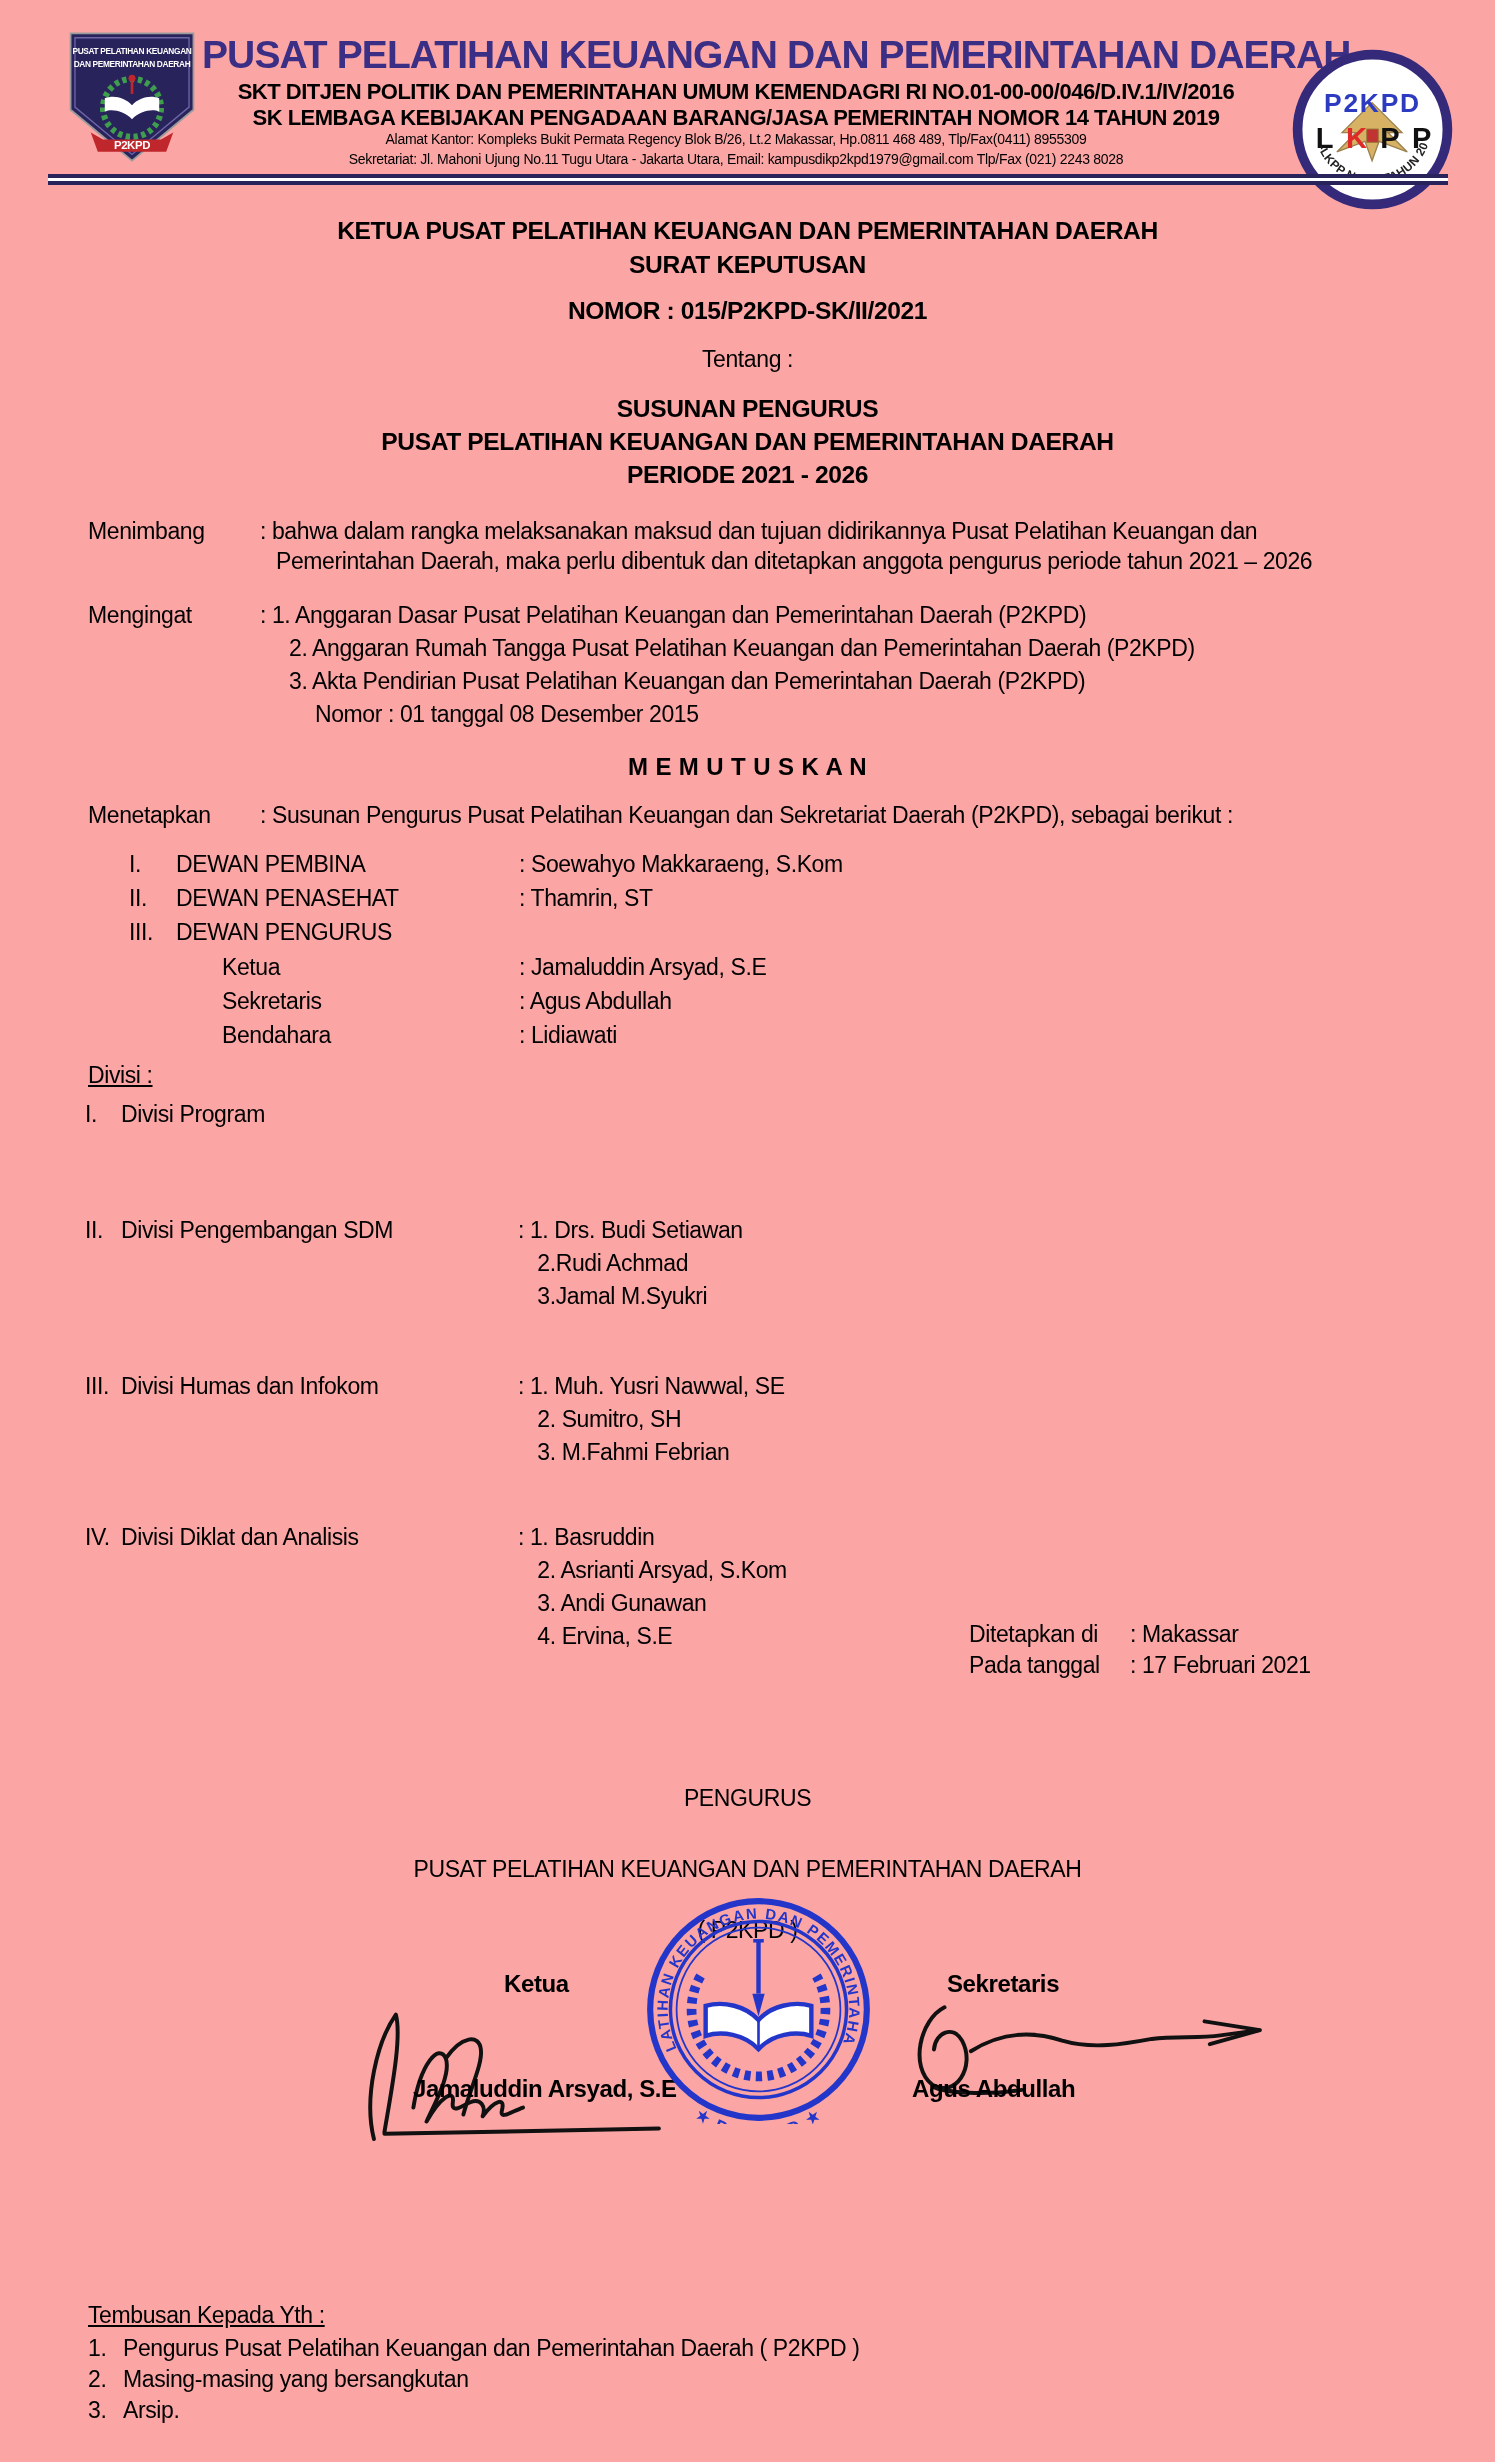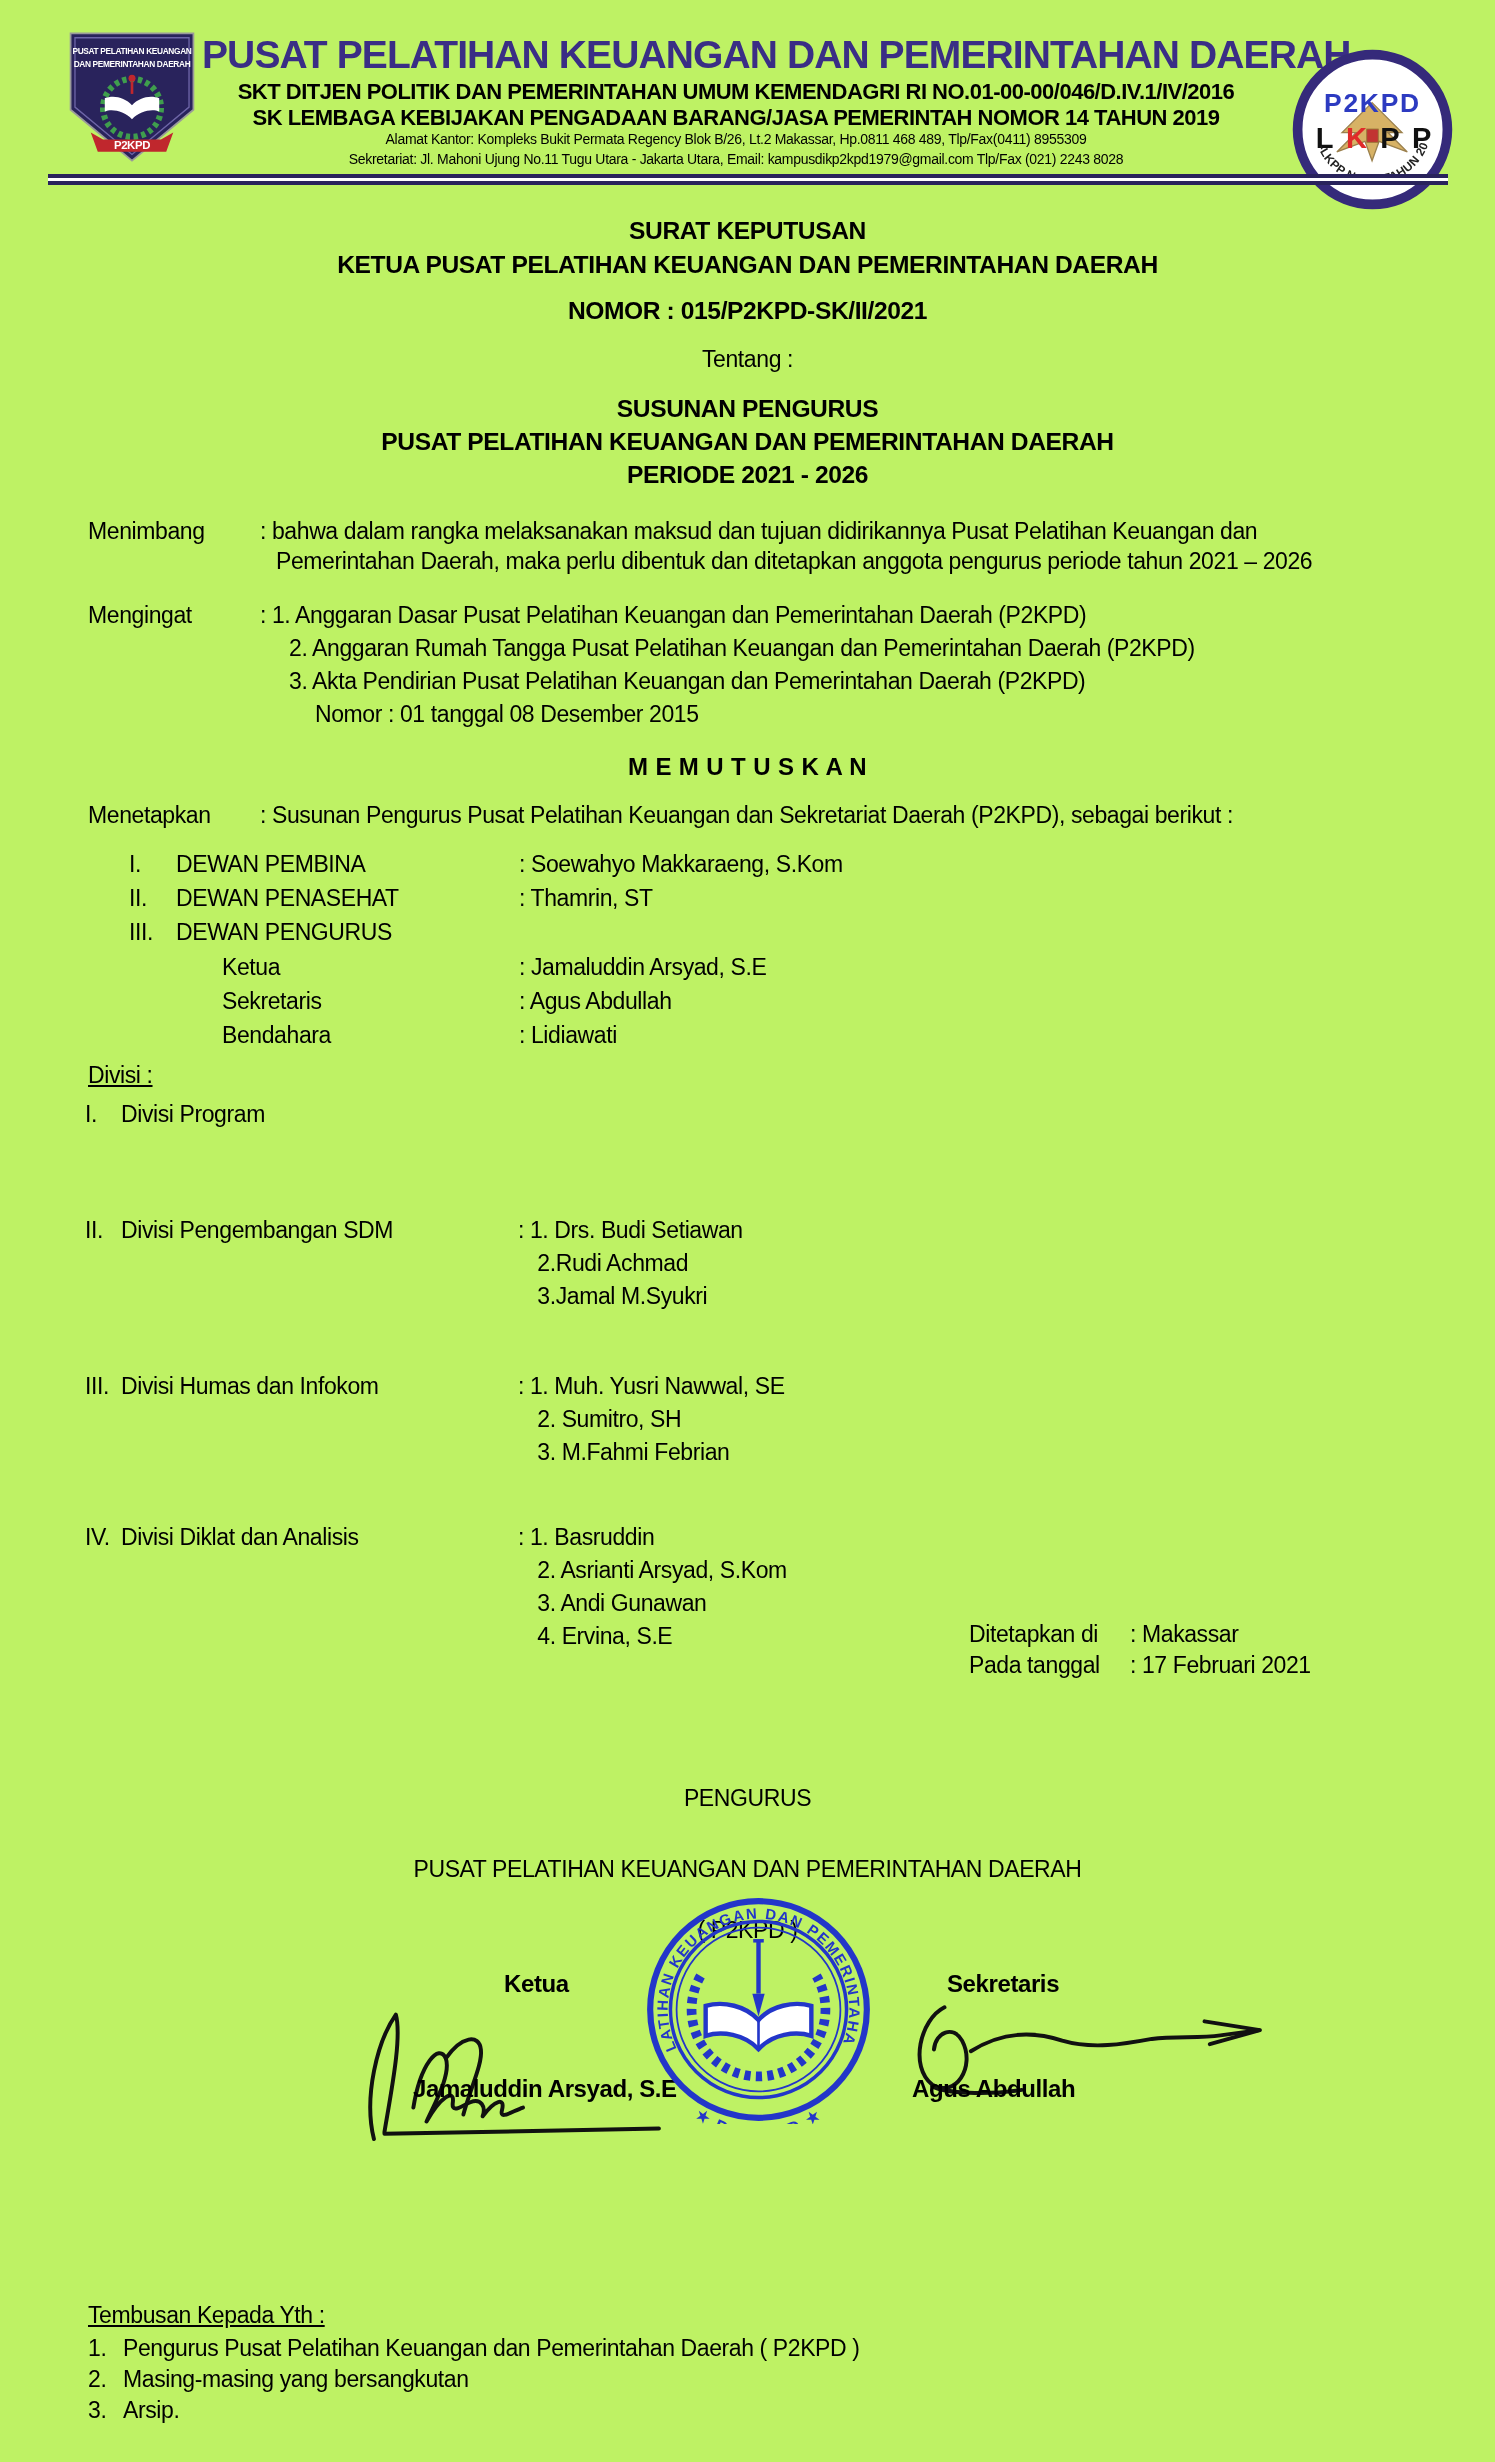--- a/index.html
+++ b/index.html
@@ -1,17 +1,17 @@
 <!DOCTYPE html>
 <html style="font-size:14px"><head>
 <meta charset="utf-8">
 <style>
   html,body{margin:0;padding:0;background:#e8e8e8;}
   .page{
-    position:relative;width:1495px;height:2462px;background:#bef264;
+    position:relative;width:1495px;height:2462px;background:#fca5a5;
     margin:0 auto;overflow:hidden;
     font-family:"Liberation Sans","DejaVu Sans",sans-serif;
     color:#000;letter-spacing:-0.4px;
   }
   .abs{position:absolute;}
   .ctr{text-align:center;width:100%;}
   .b{font-weight:bold;}
   .fs26{font-size:23px;}
   .fs27{font-size:24px;}
   .fs28{font-size:24.6px;}
@@ -97,22 +97,22 @@
         </defs>
       <text font-size="13.5" font-weight="bold" fill="#222222" letter-spacing="0.5">
         <textPath href="#lkpparc" startOffset="50%" text-anchor="middle">SK-LKPP NO.14 TAHUN 2019</textPath>
       </text>
     </svg>
   </div>
 
   <div class="rule"></div>
 
   <div class="abs ctr tblock fs28 b" style="top:214px;">
+    <div>KETUA PUSAT PELATIHAN KEUANGAN DAN PEMERINTAHAN DAERAH</div>
     <div>SURAT KEPUTUSAN</div>
-    <div>KETUA PUSAT PELATIHAN KEUANGAN DAN PEMERINTAHAN DAERAH</div>
   </div>
   <div class="abs ctr fs28 b" style="top:297px;">NOMOR : 015/P2KPD-SK/II/2021</div>
   <div class="abs ctr fs26" style="top:346px;">Tentang :</div>
   <div class="abs ctr subject fs28 b" style="top:392px;">
     <div>SUSUNAN PENGURUS</div>
     <div>PUSAT PELATIHAN KEUANGAN DAN PEMERINTAHAN DAERAH</div>
     <div>PERIODE 2021 - 2026</div>
   </div>
 
   <div class="abs row menrow fs26" style="left:88px;top:517px;width:1273px;">

